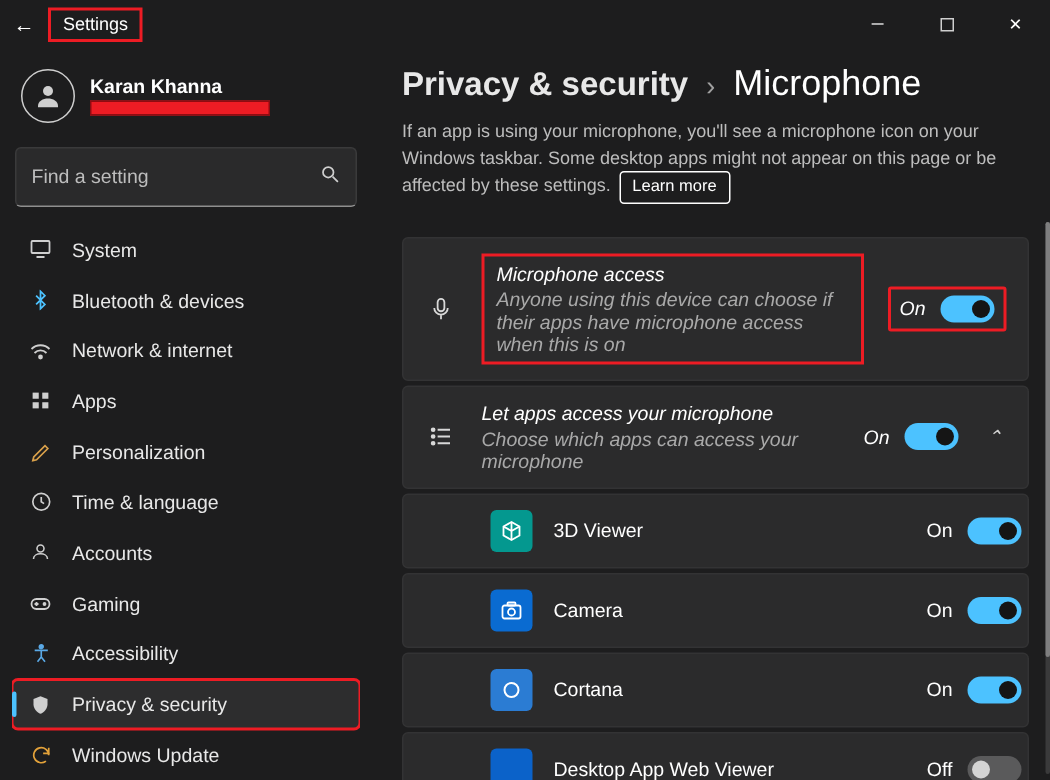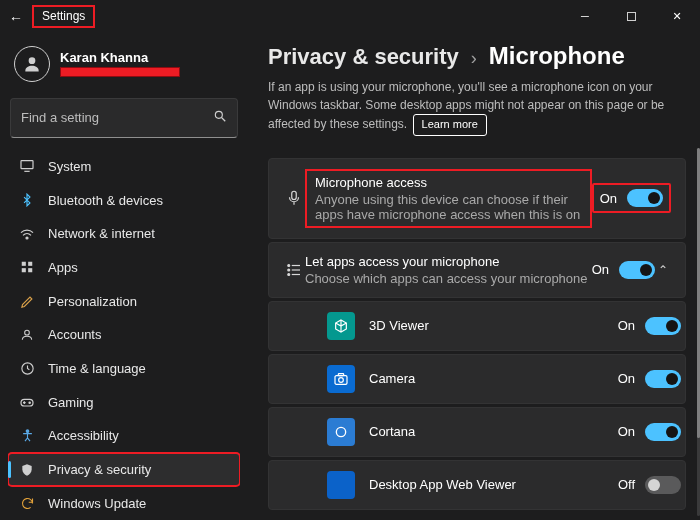--- a/index.html
+++ b/index.html
@@ -152,21 +152,21 @@
     flex: 1;
     padding: 10px 14px 0 20px;
     overflow-y: hidden;
   }
   .crumb {
     display: flex; align-items: baseline; gap: 12px;
     margin-bottom: 8px;
   }
   .crumb .parent { font-size: 22px; font-weight: 600; color: #e8e8e8; }
   .crumb .sep { font-size: 18px; color: #a0a0a0; }
-  .crumb .current { font-size: 24px; font-weight: 700; }
+  .crumb .current { font-size: 24px; font-weight: 400; }
   .desc {
     font-size: 12px;
     color: #bdbdbd;
     line-height: 1.5;
     max-width: 420px;
   }
   .learn {
     display: inline-block;
     border: 1px solid #ffffff;
     border-radius: 3px;
@@ -176,21 +176,23 @@
     color: #ffffff;
   }
   .cards { margin-top: 22px; display: flex; flex-direction: column; gap: 3px; }
   .card {
     background: #2b2b2c;
     border: 1px solid #333334;
     border-radius: 4px;
     padding: 10px 14px;
     display: flex;
     align-items: center;
+    gap: 16px;
     min-height: 56px;
+    font-style: italic;
   }
   .card .lead-ico {
     width: 22px; height: 22px;
     display: flex; align-items: center; justify-content: center;
     color: #d8d8d8;
     font-size: 16px;
   }
   .card .texts { flex: 1; }
   .card .title { font-size: 13px; color: #ffffff; }
   .card .sub { font-size: 13px; color: #a9a9a9; margin-top: 2px; }
@@ -334,35 +336,35 @@
       <div class="nav-item">
         <span class="ico">
           <svg width="15" height="15" viewBox="0 0 24 24" fill="none" stroke="#d9a04a" stroke-width="1.8">
               <path d="M3 21l4-1 12-12-3-3L4 17z"></path>
             </svg>
         </span>
         <span>Personalization</span>
       </div>
       <div class="nav-item">
         <span class="ico">
+          <svg width="15" height="15" viewBox="0 0 24 24" fill="none" stroke="#cfcfcf" stroke-width="1.8">
+              <circle cx="12" cy="12" r="9"></circle>
+              <path d="M12 7v5l3 2"></path>
+            </svg>
+        </span>
+        <span>Time &amp; language</span>
+      </div>
+      <div class="nav-item">
+        <span class="ico">
           <svg width="14" height="14" viewBox="0 0 24 24" fill="none" stroke="#cfcfcf" stroke-width="1.8">
               <circle cx="12" cy="8" r="4"></circle>
               <path d="M4 20c0-4 4-6 8-6s8 2 8 6"></path>
             </svg>
         </span>
         <span>Accounts</span>
-      </div>
-      <div class="nav-item">
-        <span class="ico">
-          <svg width="15" height="15" viewBox="0 0 24 24" fill="none" stroke="#cfcfcf" stroke-width="1.8">
-              <circle cx="12" cy="12" r="9"></circle>
-              <path d="M12 7v5l3 2"></path>
-            </svg>
-        </span>
-        <span>Time &amp; language</span>
       </div>
       <div class="nav-item">
         <span class="ico">
           <svg width="16" height="16" viewBox="0 0 24 24" fill="none" stroke="#cfcfcf" stroke-width="1.8">
               <rect x="3" y="8" width="18" height="10" rx="5"></rect>
               <circle cx="16" cy="13" r="1" fill="#cfcfcf"></circle>
               <path d="M8 11v4M6 13h4"></path>
             </svg>
         </span>
         <span>Gaming</span>

